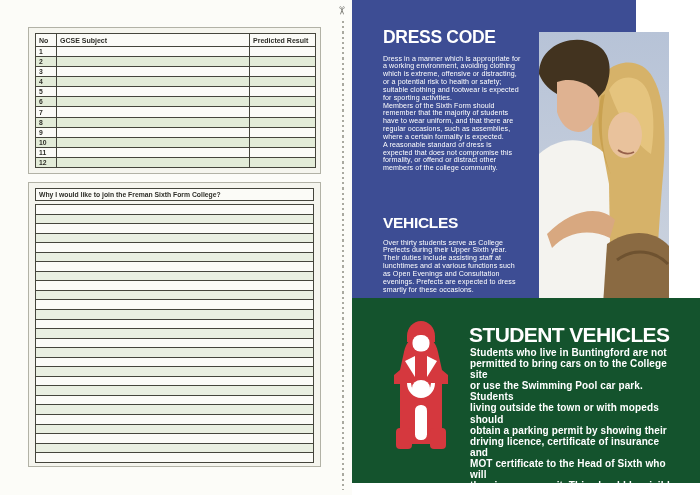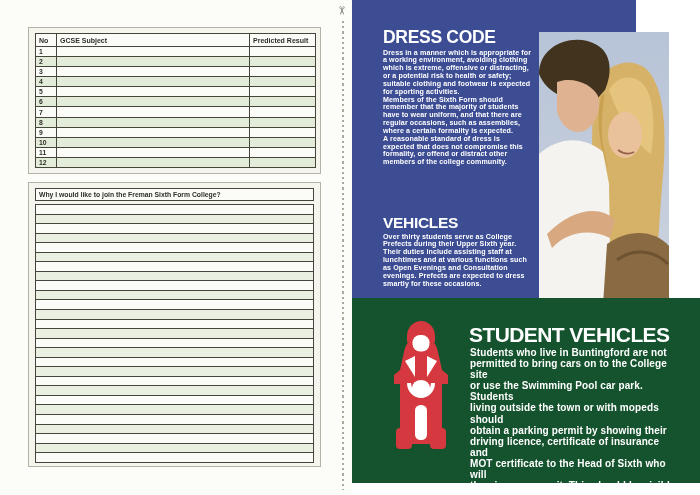--- a/index.html
+++ b/index.html
@@ -51,22 +51,22 @@
   
   .right-page { position:absolute; left:352px; top:0; width:348px; height:495px; }
   .blue-panel { position:absolute; left:0; top:0; width:284px; height:310px; background:#3d4d94; }
   .green-panel { position:absolute; left:0; top:298px; width:352px; height:185px; background:#14532d; }
 
   .blue-panel h2 {
     color:#fff; font-size:17.5px; font-weight:800; letter-spacing:-0.3px; line-height:1;
     font-family:"Liberation Sans", sans-serif;
   }
   .blue-panel p {
-    color:#fff; font-size:7.1px; font-weight:bold; line-height:7.85px;
-    white-space:pre-line; margin-top:3px; letter-spacing:0.1px;
+    color:#fff; font-size:7.1px; font-weight:normal; line-height:7.85px;
+    white-space:pre-line; margin-top:9px; letter-spacing:0.1px;
   }
   .sec-dress    { position:absolute; left:31px; top:29px; width:165px; }
   .sec-prefects { position:absolute; left:31px; top:215px; width:165px; }
   .sec-prefects h2 { font-size:15.5px; }
 
   .photo { position:absolute; left:187px; top:32px; width:130px; height:273px; overflow:hidden; }
   .photo svg { display:block; width:100%; height:100%; }
 
   .moped { position:absolute; left:41px; top:22px; width:56px; height:130px; }
   .moped svg { display:block; width:100%; height:100%; }

